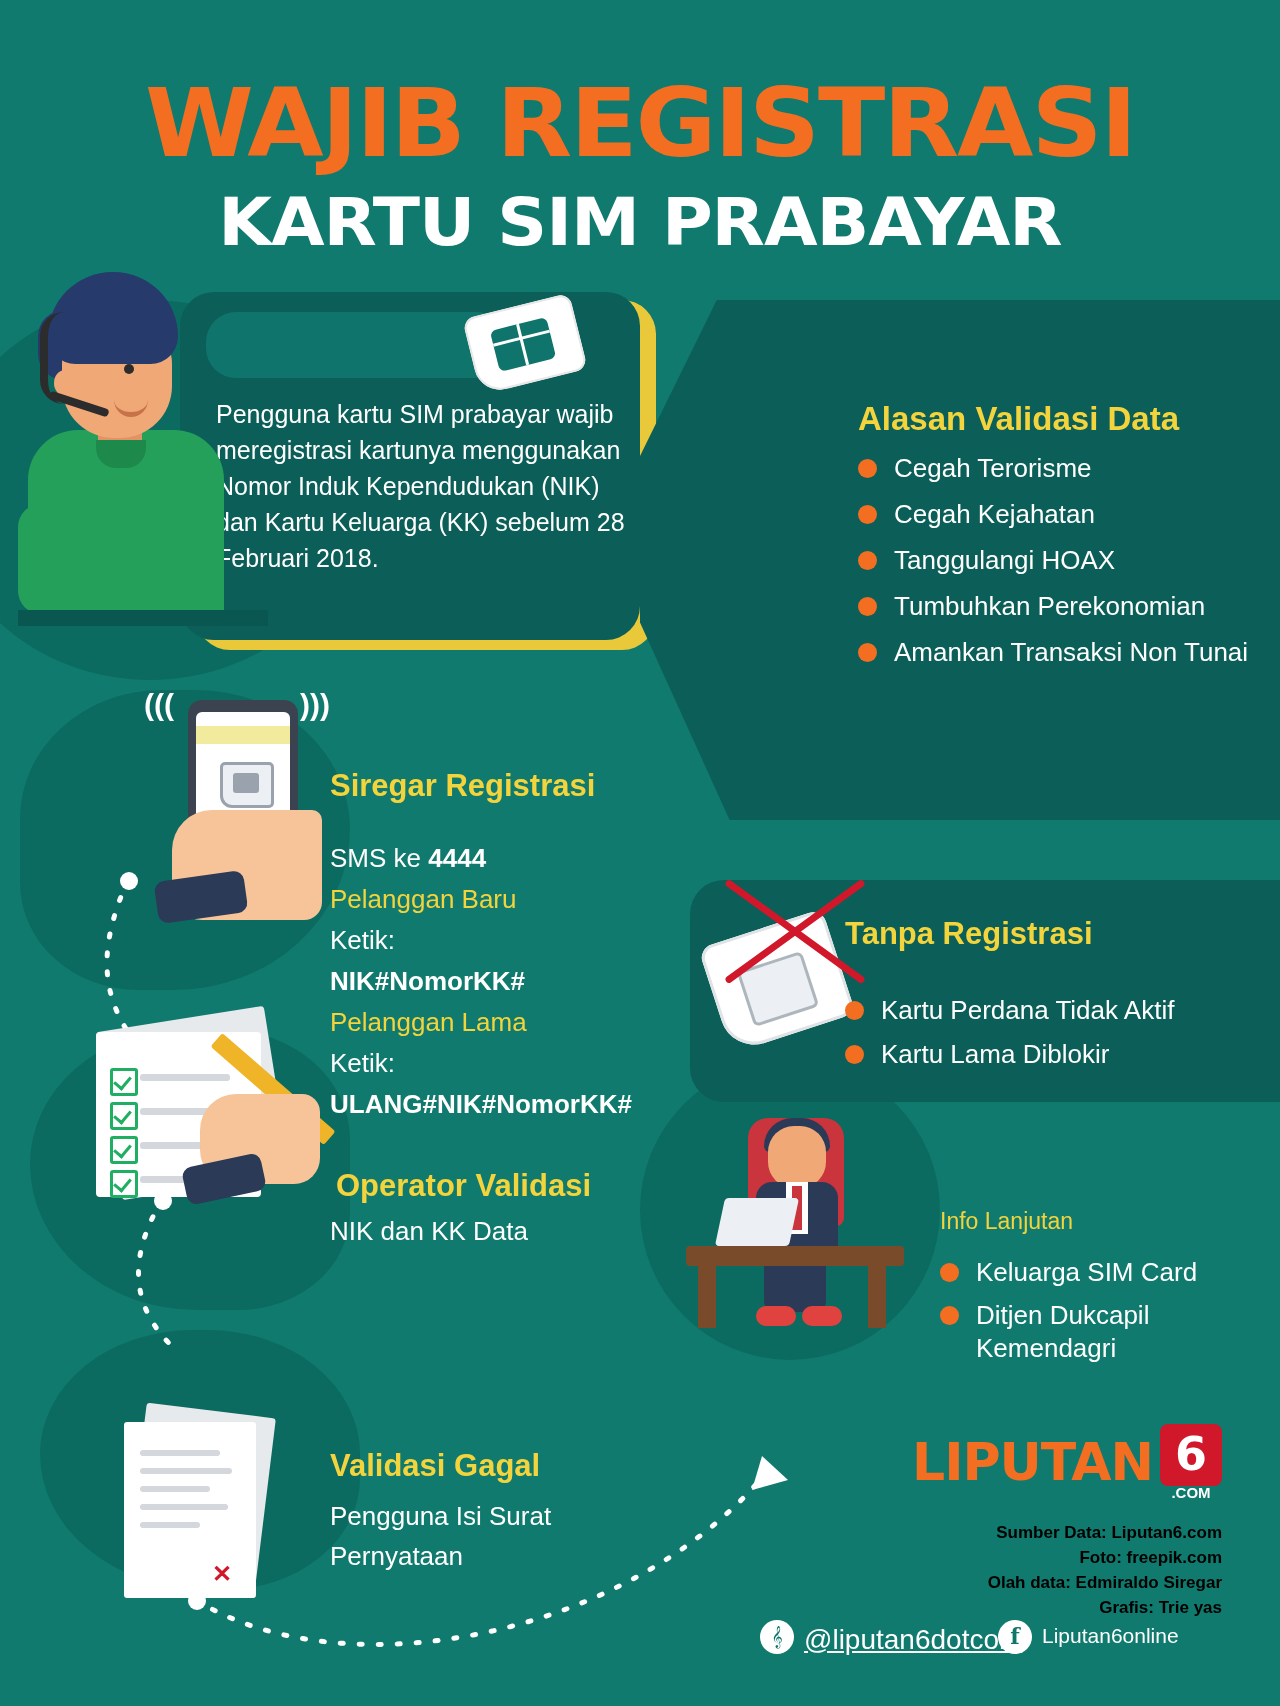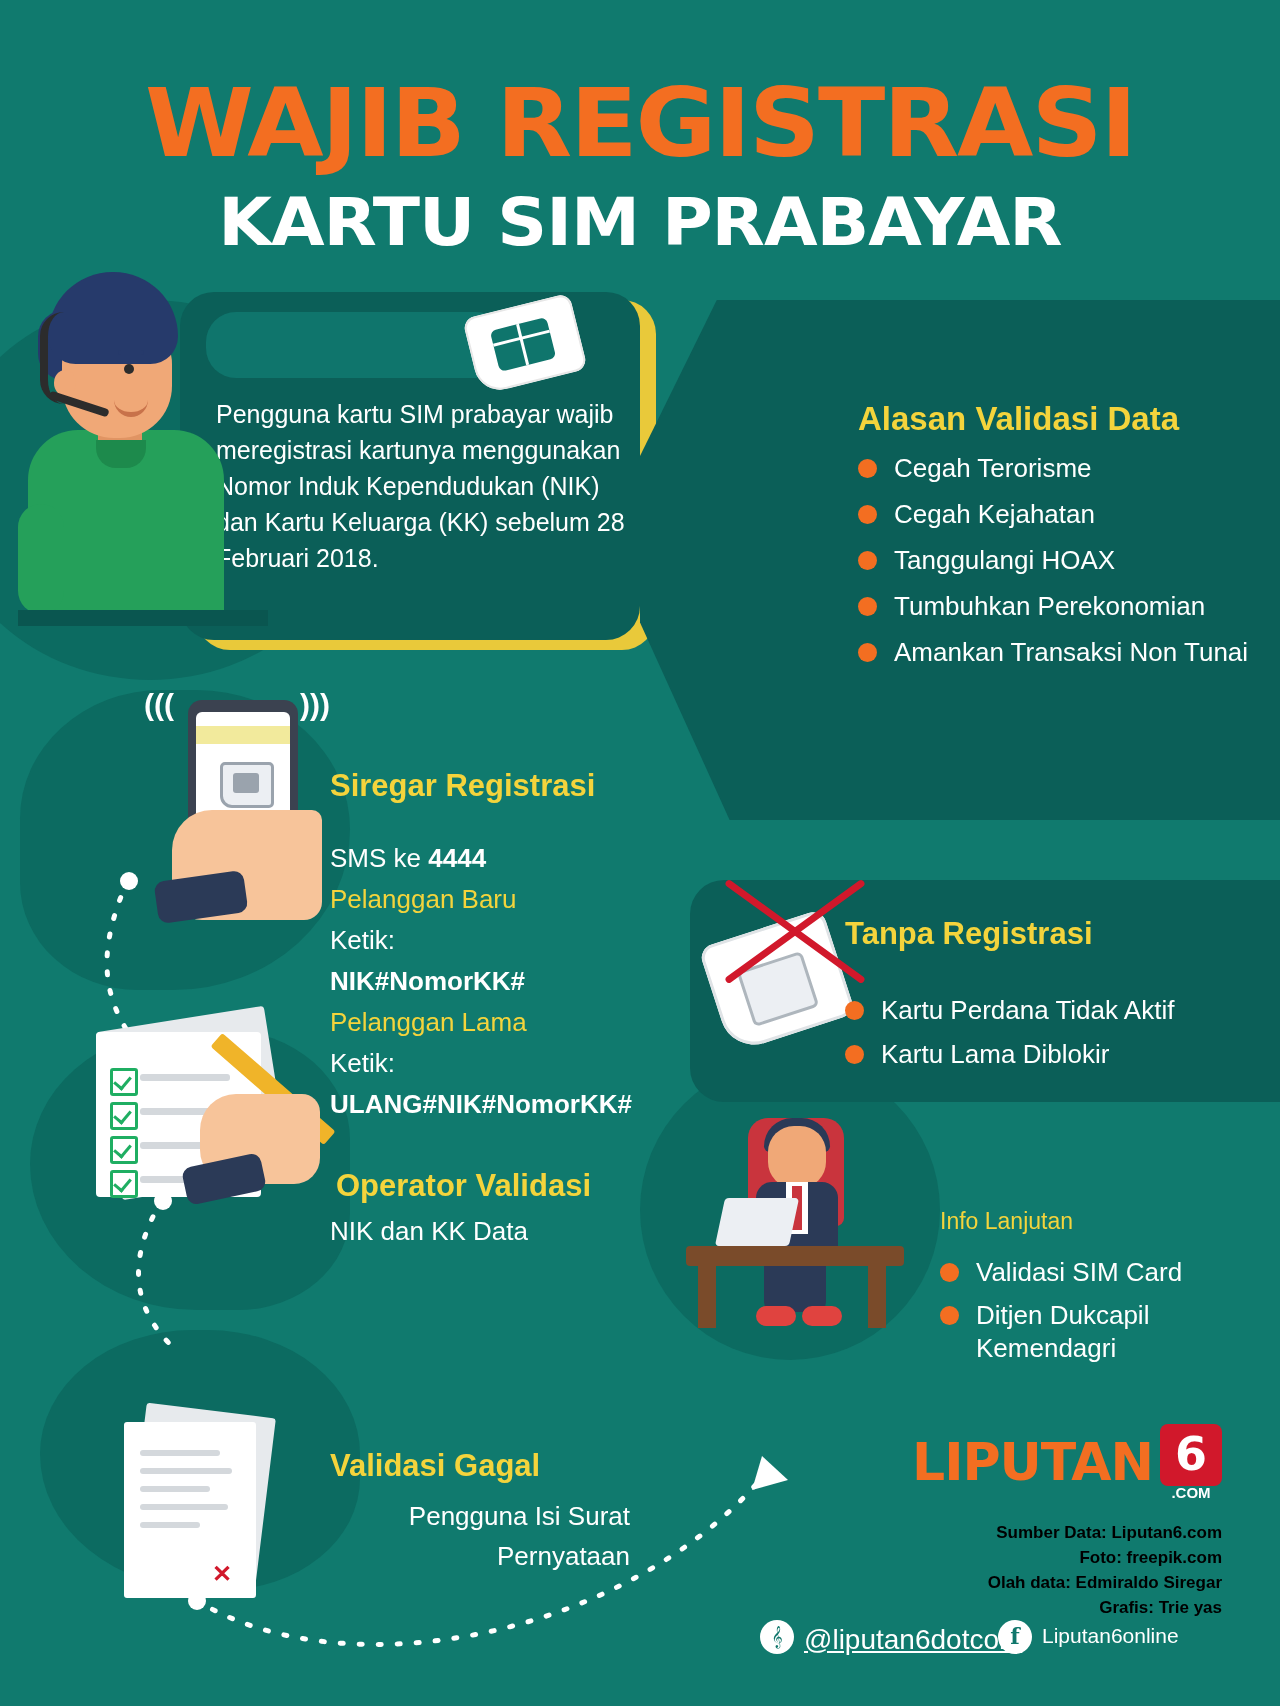--- a/index.html
+++ b/index.html
@@ -164,21 +164,21 @@
   .info-list .bul{font-size:26px;line-height:33px;margin-bottom:10px;}
 
   
   .papers{position:absolute;left:110px;top:1410px;width:180px;height:220px;}
   .pp-back{position:absolute;left:26px;top:0;width:130px;height:170px;background:#e7eaed;transform:rotate(7deg);border-radius:3px;}
   .pp-front{position:absolute;left:14px;top:12px;width:132px;height:176px;background:#ffffff;border-radius:3px;}
   .pp-line{position:absolute;left:30px;height:6px;background:#d4d8dc;border-radius:3px;}
   .pp-x{position:absolute;left:102px;top:150px;font-size:24px;color:#d1182b;font-weight:bold;}
 
   .gagal-title{position:absolute;left:330px;top:1448px;font-size:31px;font-weight:bold;color:#f4d43c;}
-  .gagal-body{position:absolute;left:330px;top:1496px;width:300px;font-size:26px;line-height:40px;color:#ffffff;text-align:right;}
+  .gagal-body{position:absolute;left:330px;top:1496px;width:300px;font-size:26px;line-height:40px;color:#ffffff;}
 
   
   .path{position:absolute;left:0;top:0;width:1280px;height:1706px;pointer-events:none;}
   .dotnode{position:absolute;width:18px;height:18px;background:#ffffff;border-radius:50%;}
 
   
   .logo{position:absolute;left:912px;top:1432px;font-size:52px;font-weight:bold;color:#f36e21;letter-spacing:-1px;font-family:"DejaVu Sans",sans-serif;}
   .logo-six{position:absolute;left:1160px;top:1424px;width:62px;height:62px;background:#d1182b;border-radius:8px;color:#fff;font-size:46px;font-weight:bold;text-align:center;line-height:60px;font-family:"DejaVu Sans",sans-serif;}
   .logo-com{position:absolute;left:1160px;top:1484px;width:62px;text-align:center;font-size:15px;font-weight:bold;color:#ffffff;}
   .credits{position:absolute;left:760px;top:1520px;width:462px;text-align:right;font-size:17px;line-height:25px;font-weight:bold;color:#000000;}
@@ -310,21 +310,21 @@
     <div class="w-pant"></div>
     <div class="w-laptop"></div>
     <div class="w-desk"></div>
     <div class="w-leg l"></div>
     <div class="w-leg r"></div>
     <div class="w-shoe l"></div>
     <div class="w-shoe r"></div>
   </div>
   <div class="info-title">Info Lanjutan</div>
   <div class="info-list">
-    <div class="bul">Validasi SIM Card</div>
+    <div class="bul">Keluarga SIM Card</div>
     <div class="bul">Ditjen Dukcapil Kemendagri</div>
   </div>
 
   <div class="papers">
     <div class="pp-back"></div>
     <div class="pp-front"></div>
     <div class="pp-line" style="top:40px;width:80px;"></div>
     <div class="pp-line" style="top:58px;width:92px;"></div>
     <div class="pp-line" style="top:76px;width:70px;"></div>
     <div class="pp-line" style="top:94px;width:88px;"></div>

